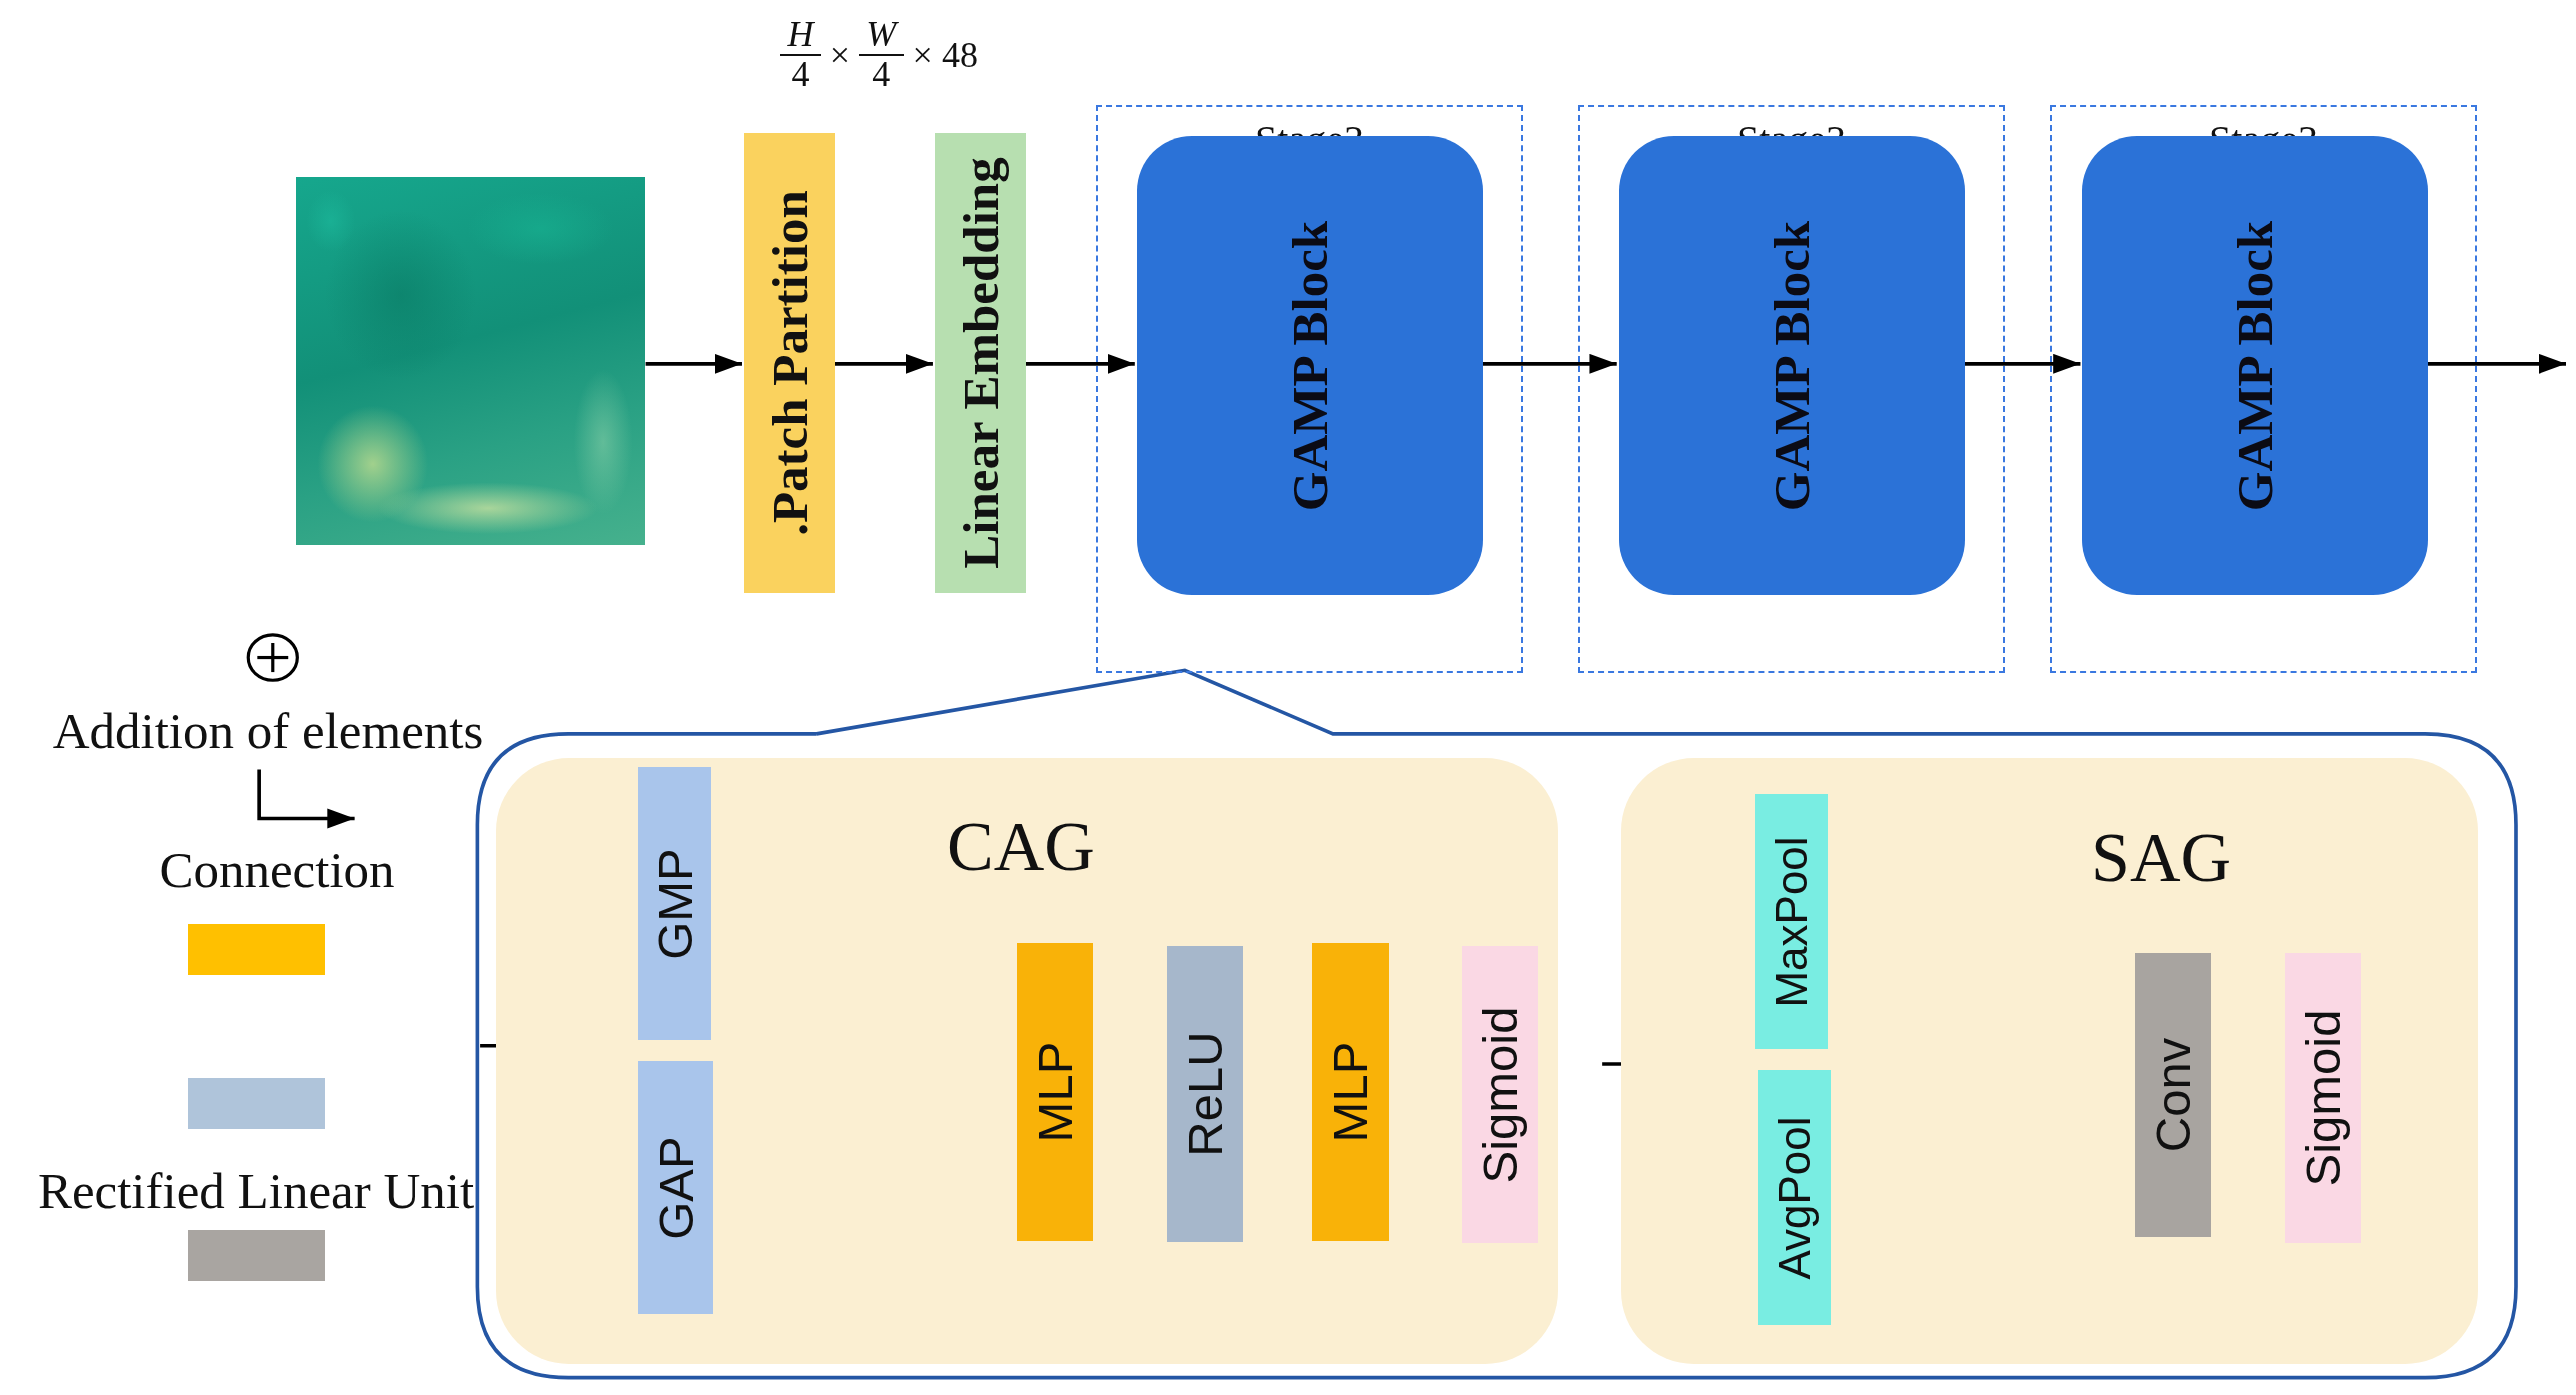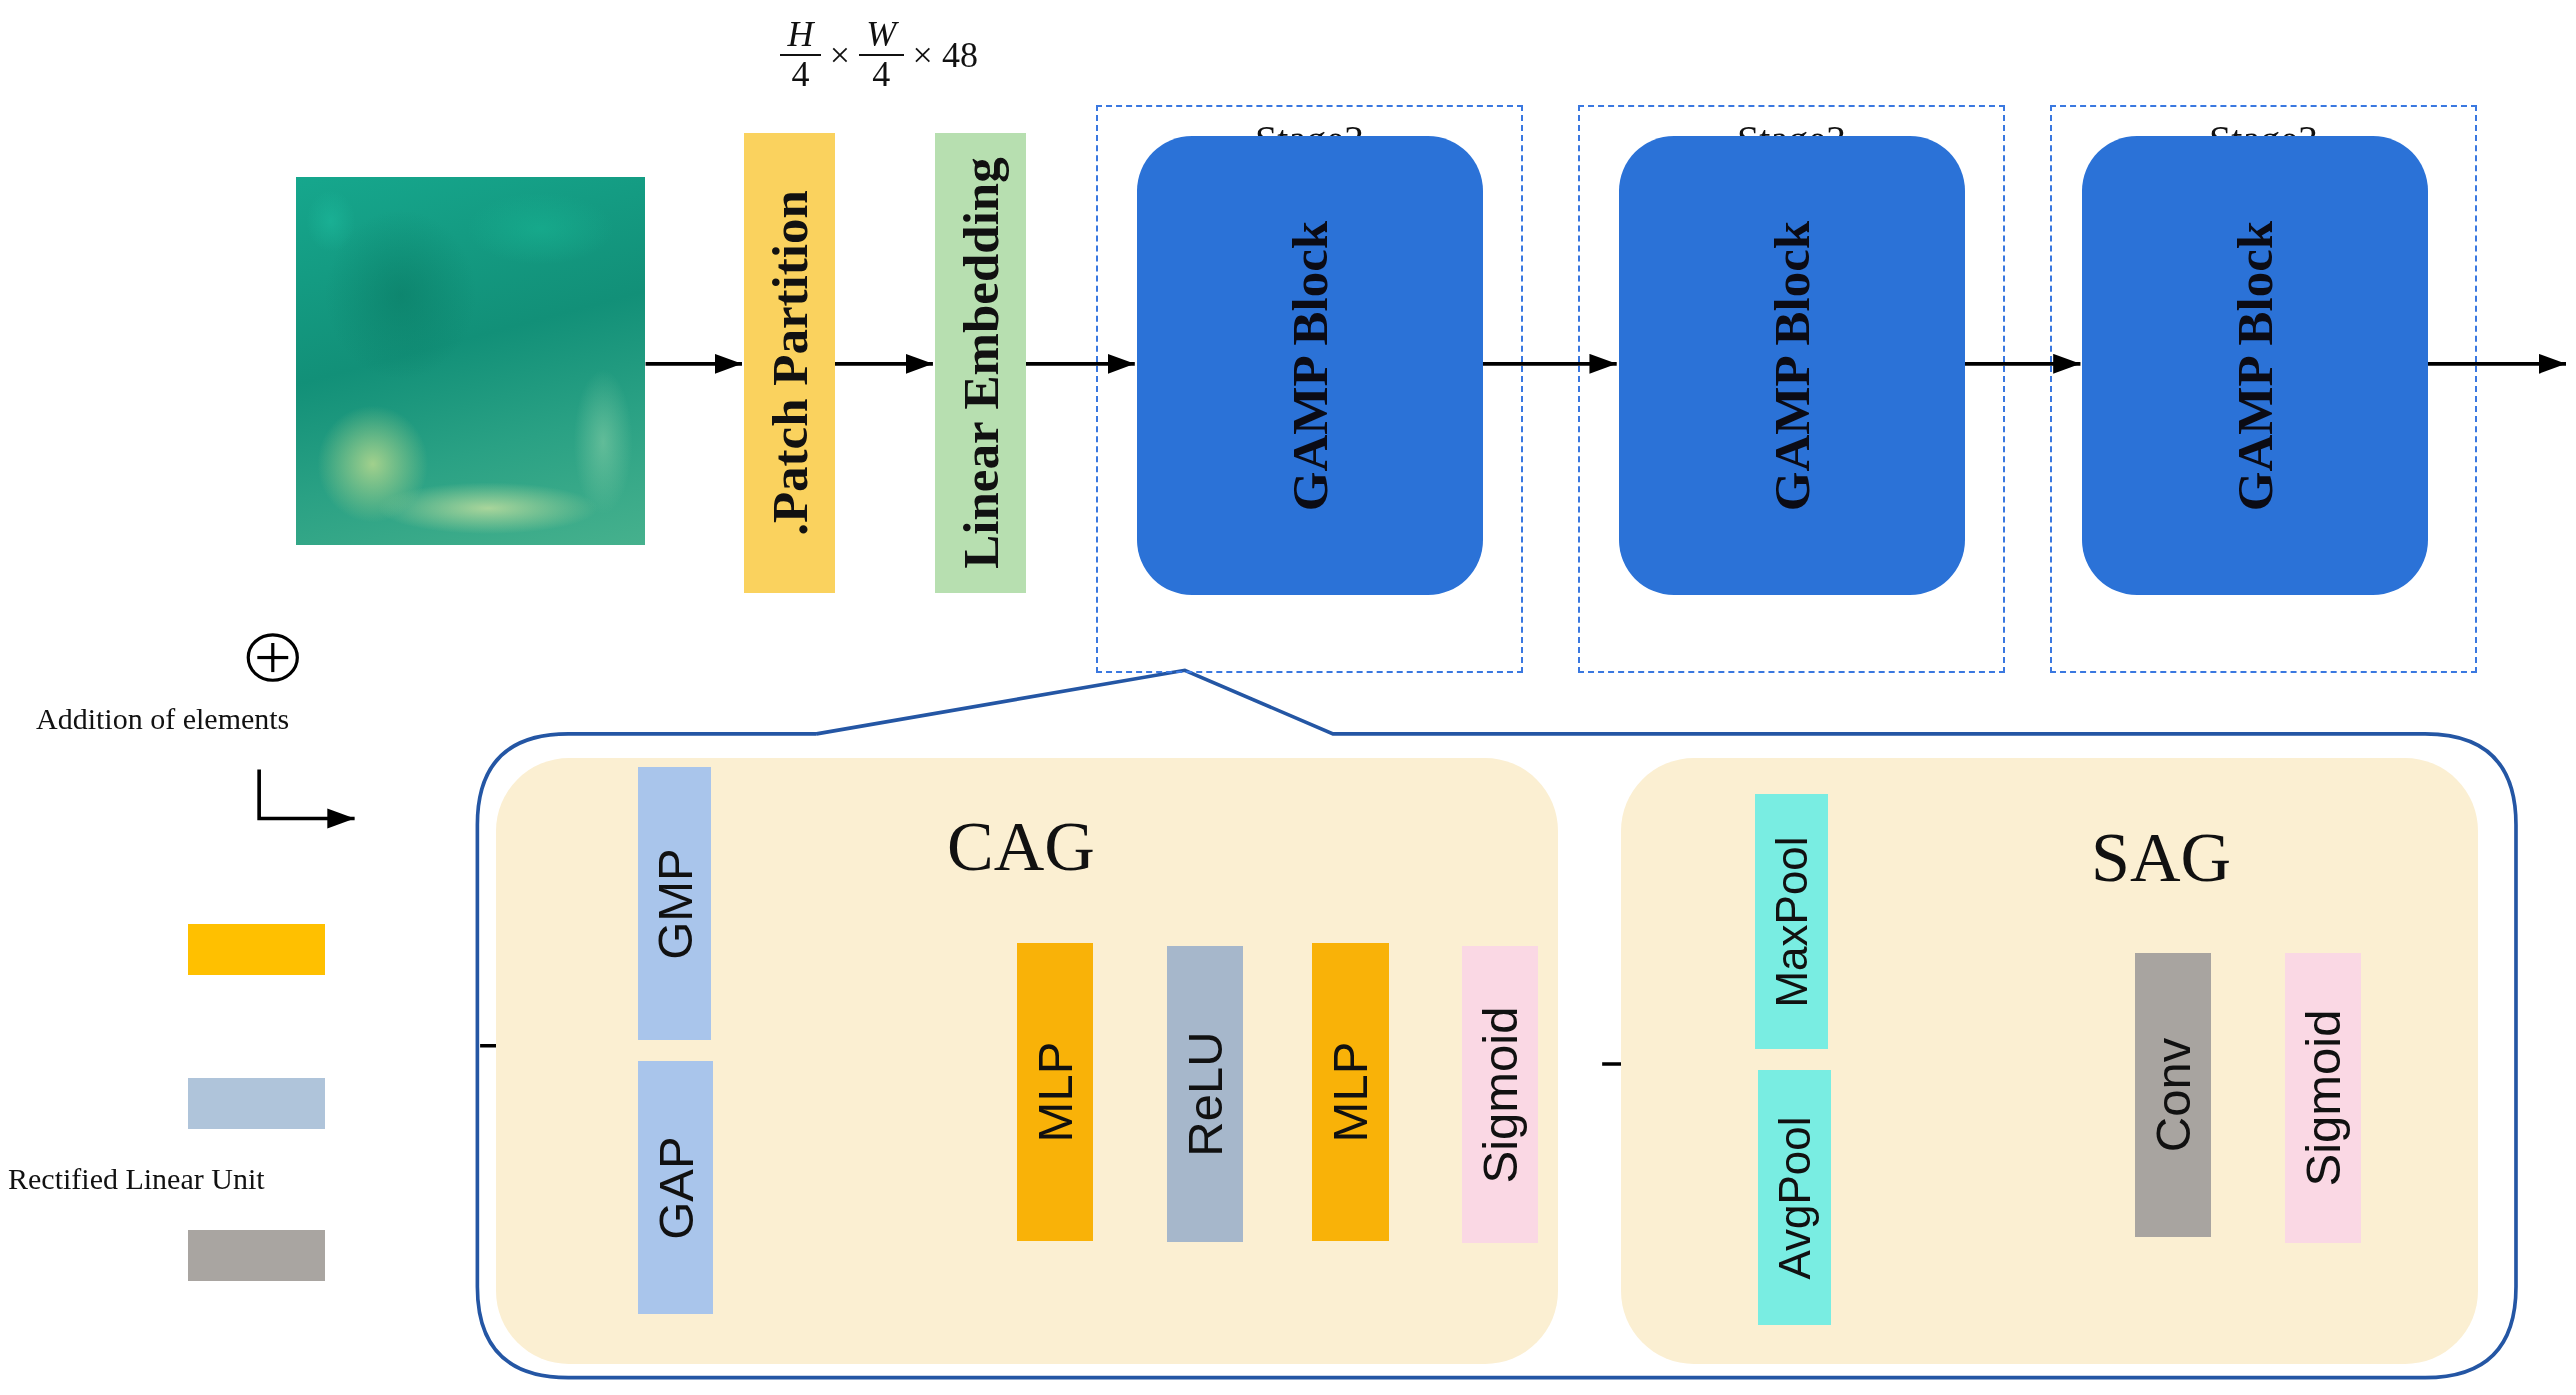--- a/index.html
+++ b/index.html
@@ -26,21 +26,21 @@
   .vbar span{transform:rotate(-90deg);white-space:nowrap;}
   .ppbar{left:744px;top:133px;width:91px;height:460px;font-weight:bold;font-size:51px;}
   .lebar{left:935px;top:133px;width:91px;height:460px;font-weight:bold;font-size:51px;}
   
   .stagebox{top:105px;width:427px;height:568px;border:2.7px dashed #3a78e0;box-sizing:border-box;}
   .stagelabel{top:116px;width:427px;text-align:center;font-size:40px;}
   .gamp{top:136px;width:346px;height:459px;background:#2b72d7;border-radius:55px;
         display:flex;align-items:center;justify-content:center;}
   .gamp span{transform:rotate(-90deg);white-space:nowrap;font-size:51px;font-weight:bold;color:#0b0b14;}
   
-  .legtext{text-align:left;font-size:30px;}
+  .legtext{text-align:center;font-size:51px;}
   .swatch{width:137px;height:51px;}
   
   .module{background:#fbefd2;border-radius:73px;}
   .modtitle{font-size:70px;}
   .barlabel{font-family:"Liberation Sans","DejaVu Sans",sans-serif;font-size:49px;}
   .smbar span{font-size:44px;}
 </style>
 </head>
 <body>
 
@@ -138,20 +138,21 @@
     <span>GAMP Block</span>
   </div>
   <div class="abs gamp" style="left: 1619px; background: rgb(43, 114, 215);">
     <span>GAMP Block</span>
   </div>
   <div class="abs gamp" style="left: 2082px; background: rgb(43, 114, 215);">
     <span>GAMP Block</span>
   </div>
 
   <div class="abs legtext" style="left:36px;top:702px;width:464px;">Addition of elements</div>
+  <div class="abs legtext" style="left:95px;top:841px;width:364px;">Connection</div>
   <div class="abs swatch" style="left: 188px; top: 924px; background: rgb(255, 192, 0);"></div>
   <div class="abs swatch" style="left: 188px; top: 1078px; background: rgb(175, 196, 218);"></div>
   <div class="abs legtext" style="left:8px;top:1162px;width:496px;">Rectified Linear Unit</div>
   <div class="abs swatch" style="left: 188px; top: 1230px; background: rgb(169, 165, 161);"></div>
 
   <div class="abs module" style="left: 496px; top: 758px; width: 1062px; height: 606px; background: rgb(251, 239, 210);"></div>
   <div class="abs modtitle" style="left:930px;top:807px;width:182px;text-align:center;">CAG</div>
 
   <div class="abs vbar barlabel" style="left: 638px; top: 767px; width: 73px; height: 273px; background: rgb(169, 197, 235);">
     <span>GMP</span>

